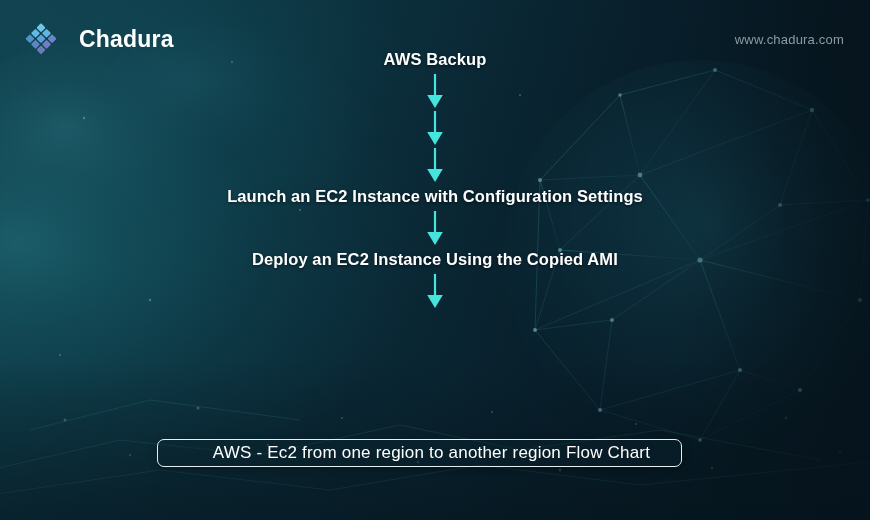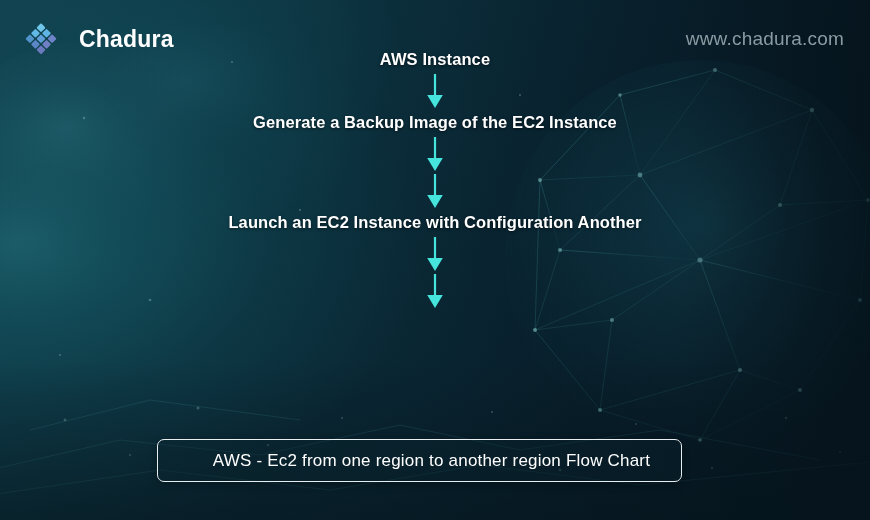--- a/index.html
+++ b/index.html
@@ -42,21 +42,21 @@
     display:flex; align-items:center; justify-content:space-between;
     padding:0 26px 0 24px;
     z-index:6;
   }
   .brand { display:flex; align-items:center; gap:21px; }
   .brand-mark { width:34px; height:34px; display:block; }
   .brand-name {
     color:#ffffff; font-size:23px; font-weight:bold; letter-spacing:0.2px;
   }
   .site-url {
-    color:#8a9ba3; font-size:19px; letter-spacing:0.2px;margin-left:16px;
+    color:#8a9ba3; font-size:13px; letter-spacing:0.2px;margin-left:16px;
   }
 
   
   .flow {
     position:absolute; top:46px; left:0; width:870px;
     display:flex; flex-direction:column; align-items:center;
     z-index:5;
   }
   .flow-step {
     color:#ffffff;
@@ -72,21 +72,21 @@
   .flow-arrow {
     position:relative;
     width:26px; height:37px;
     display:block;
   }
 
   
   .caption-box {
     position:absolute;
     left:157px; top:439px;
-    width:525px; height:43px;
+    width:525px; height:28px;
     border:1.6px solid #e8eef0;
     border-radius:7px;
     background:rgba(9,36,47,0.32);
     display:flex; align-items:center; justify-content:center;
     z-index:6;
     box-shadow:0 2px 9px rgba(0,0,0,0.28);
     padding-left:24px;
   }
   .caption-text {
     color:#ffffff;
@@ -212,43 +212,43 @@
           <rect x="46" y="46" width="19" height="19" rx="3" fill="#6b79bd"></rect>
         </g>
       </svg>
       <span class="brand-name">Chadura</span>
     </div>
     <span class="site-url">www.chadura.com</span>
   </div>
 
   <div class="flow">
 
-    <div class="flow-step">AWS Instance</div>
-    <svg class="flow-arrow" viewBox="0 0 26 37" xmlns="http://www.w3.org/2000/svg">
-      <line x1="13" y1="2" x2="13" y2="25" stroke="#45e4dc" stroke-width="2.2"></line>
-      <polygon points="13,36 5.2,23 20.8,23" fill="#45e4dc"></polygon>
-    </svg>
-
-    <div class="flow-step">Generate a Backup Image of the EC2 Instance</div>
-    <svg class="flow-arrow" viewBox="0 0 26 37" xmlns="http://www.w3.org/2000/svg">
-      <line x1="13" y1="2" x2="13" y2="25" stroke="#45e4dc" stroke-width="2.2"></line>
-      <polygon points="13,36 5.2,23 20.8,23" fill="#45e4dc"></polygon>
-    </svg>
-
-    <svg class="flow-arrow" viewBox="0 0 26 37" xmlns="http://www.w3.org/2000/svg">
-      <line x1="13" y1="2" x2="13" y2="25" stroke="#45e4dc" stroke-width="2.2"></line>
-      <polygon points="13,36 5.2,23 20.8,23" fill="#45e4dc"></polygon>
-    </svg>
-
-    <div class="flow-step">Launch an EC2 Instance with Configuration Another</div>
-    <svg class="flow-arrow" viewBox="0 0 26 37" xmlns="http://www.w3.org/2000/svg">
-      <line x1="13" y1="2" x2="13" y2="25" stroke="#45e4dc" stroke-width="2.2"></line>
-      <polygon points="13,36 5.2,23 20.8,23" fill="#45e4dc"></polygon>
-    </svg>
-
+    <div class="flow-step">AWS Backup</div>
+    <svg class="flow-arrow" viewBox="0 0 26 37" xmlns="http://www.w3.org/2000/svg">
+      <line x1="13" y1="2" x2="13" y2="25" stroke="#45e4dc" stroke-width="2.2"></line>
+      <polygon points="13,36 5.2,23 20.8,23" fill="#45e4dc"></polygon>
+    </svg>
+
+    <svg class="flow-arrow" viewBox="0 0 26 37" xmlns="http://www.w3.org/2000/svg">
+      <line x1="13" y1="2" x2="13" y2="25" stroke="#45e4dc" stroke-width="2.2"></line>
+      <polygon points="13,36 5.2,23 20.8,23" fill="#45e4dc"></polygon>
+    </svg>
+
+    <svg class="flow-arrow" viewBox="0 0 26 37" xmlns="http://www.w3.org/2000/svg">
+      <line x1="13" y1="2" x2="13" y2="25" stroke="#45e4dc" stroke-width="2.2"></line>
+      <polygon points="13,36 5.2,23 20.8,23" fill="#45e4dc"></polygon>
+    </svg>
+
+    <div class="flow-step">Launch an EC2 Instance with Configuration Settings</div>
+    <svg class="flow-arrow" viewBox="0 0 26 37" xmlns="http://www.w3.org/2000/svg">
+      <line x1="13" y1="2" x2="13" y2="25" stroke="#45e4dc" stroke-width="2.2"></line>
+      <polygon points="13,36 5.2,23 20.8,23" fill="#45e4dc"></polygon>
+    </svg>
+
+    <div class="flow-step">Deploy an EC2 Instance Using the Copied AMI</div>
     <svg class="flow-arrow" viewBox="0 0 26 37" xmlns="http://www.w3.org/2000/svg">
       <line x1="13" y1="2" x2="13" y2="25" stroke="#45e4dc" stroke-width="2.2"></line>
       <polygon points="13,36 5.2,23 20.8,23" fill="#45e4dc"></polygon>
     </svg>
 
   </div>
 
   <div class="caption-box">
     <span class="caption-text">AWS - Ec2 from one region to another region Flow Chart</span>
   </div>

